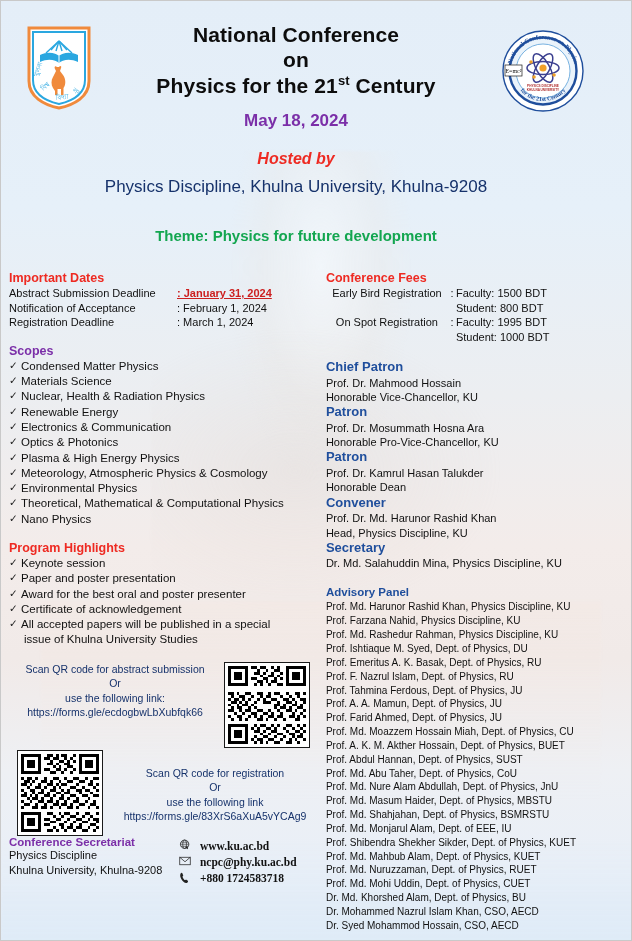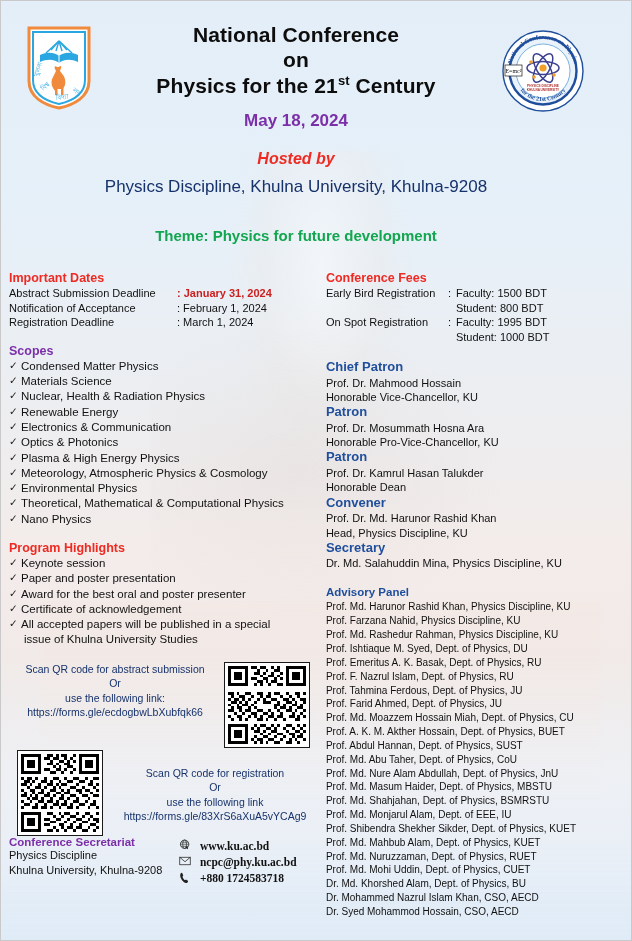--- a/index.html
+++ b/index.html
@@ -49,21 +49,21 @@
   #right{width:304px;position:relative;padding-left:12px;}
 
   .h-red{color:#ee2a22;font-weight:bold;font-size:12.5px;margin:0 0 1px 0;}
   .h-purple{color:#7b2fa8;font-weight:bold;font-size:12.5px;margin:0 0 1px 0;}
   .h-blue{color:#1f4e9c;font-weight:bold;font-size:13px;margin:0;line-height:1.28;}
 
   .dates{font-size:11px;color:#111;line-height:1.33;}
   .dates .row{display:flex;}
   .dates .lbl{width:168px;}
   .dates .val{white-space:nowrap;}
-  .dates .row.first .val{color:#cc2020;font-weight:bold;}
+  .dates .row.first .val{color:#cc2020;font-weight:bold;text-decoration:underline;}
 
   .ck-list{margin:0;padding:0;list-style:none;font-size:11.5px;color:#111;line-height:1.33;}
   .ck-list li{position:relative;padding-left:12px;}
   .ck-list li .ck{position:absolute;left:0;top:0;font-size:10.5px;color:#222;}
   .ck-list li .sub{display:block;padding-left:3px;}
 
   .gap-14{height:14px;}
 
   
   .qr-block{position:relative;}
@@ -73,21 +73,21 @@
   #abs-qr-wrap{position:absolute;left:215px;top:0px;}
   #reg-qr-wrap{position:absolute;left:8px;top:88px;}
 
   
   .sec-title{color:#7b2fa8;font-weight:bold;font-size:11.5px;}
   .sec-line{font-size:11px;color:#111;line-height:1.38;}
   .contact{font-family:"Liberation Serif", serif;font-size:11.5px;font-weight:bold;color:#111;line-height:1.42;}
   .contact .ci{display:inline-block;width:18px;color:#111;}
 
   
-  .fees{font-size:11px;color:#111;line-height:1.34;}
+  .fees{font-size:11px;color:#111;line-height:1.34;text-align:center;}
   .fees .row{display:flex;}
   .fees .lbl{width:122px;}
   .fees .sep{width:8px;}
   .fees .val{white-space:nowrap;}
   .people{font-size:11px;color:#111;line-height:1.30;}
   .panel-list{font-size:10px;color:#111;line-height:1.385;}
 </style>
 </head>
 <body>
 
@@ -690,20 +690,21 @@
       <div>
         <div class="h-blue" style="font-size:11.5px;margin-bottom:1px;">Advisory Panel</div>
         <div class="panel-list">
           <div>Prof. Md. Harunor Rashid Khan, Physics Discipline, KU</div>
           <div>Prof. Farzana Nahid, Physics Discipline, KU</div>
           <div>Prof. Md. Rashedur Rahman, Physics Discipline, KU</div>
           <div>Prof. Ishtiaque M. Syed, Dept. of Physics, DU</div>
           <div>Prof. Emeritus A. K. Basak, Dept. of Physics, RU</div>
           <div>Prof. F. Nazrul Islam, Dept. of Physics, RU</div>
           <div>Prof. Tahmina Ferdous, Dept. of Physics, JU</div>
+          <div>Prof. A. A. Mamun, Dept. of Physics, JU</div>
           <div>Prof. Farid Ahmed, Dept. of Physics, JU</div>
           <div>Prof. Md. Moazzem Hossain Miah, Dept. of Physics, CU</div>
           <div>Prof. A. K. M. Akther Hossain, Dept. of Physics, BUET</div>
           <div>Prof. Abdul Hannan, Dept. of Physics, SUST</div>
           <div>Prof. Md. Abu Taher, Dept. of Physics, CoU</div>
           <div>Prof. Md. Nure Alam Abdullah, Dept. of Physics, JnU</div>
           <div>Prof. Md. Masum Haider, Dept. of Physics, MBSTU</div>
           <div>Prof. Md. Shahjahan, Dept. of Physics, BSMRSTU</div>
           <div>Prof. Md. Monjarul Alam, Dept. of EEE, IU</div>
           <div>Prof. Shibendra Shekher Sikder, Dept. of Physics, KUET</div>

